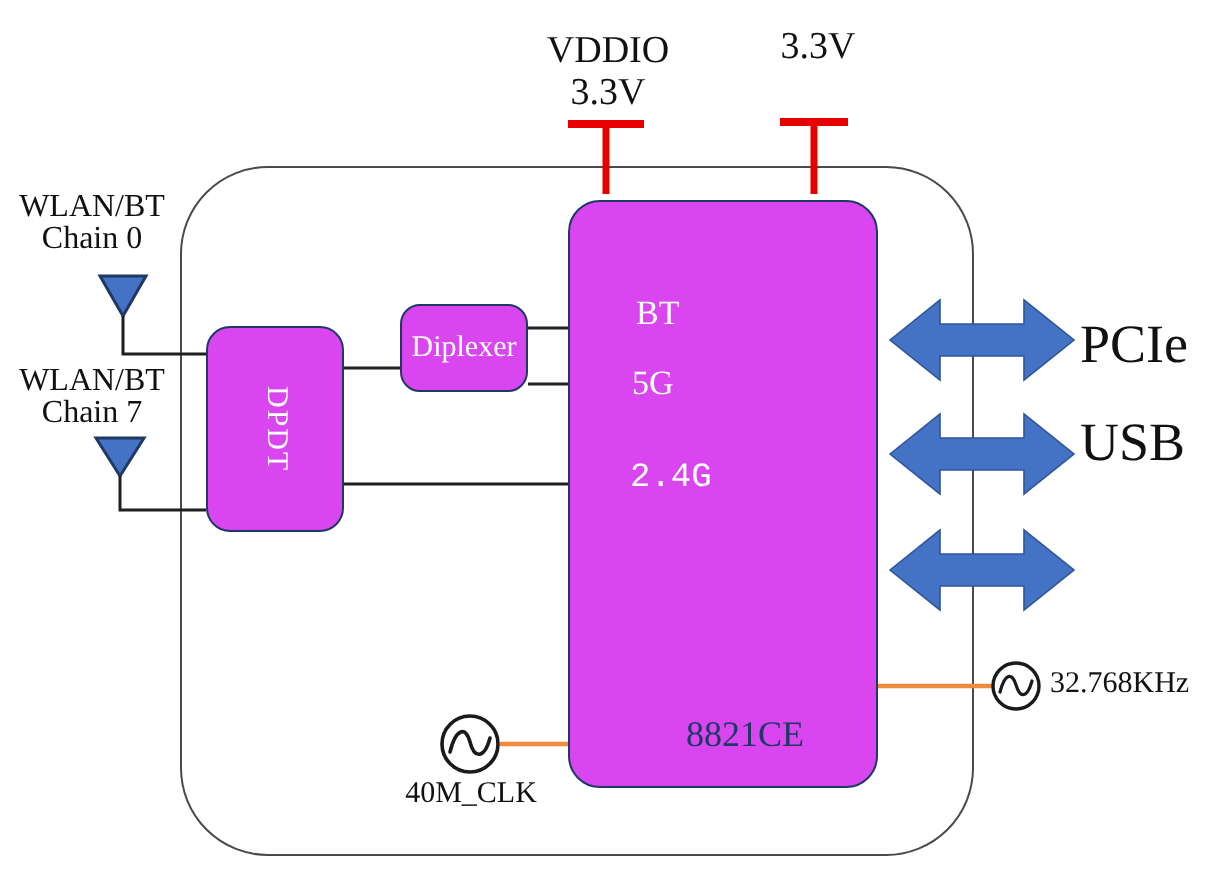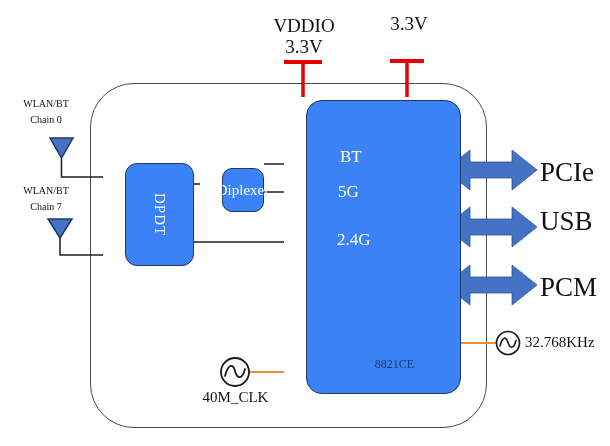--- a/index.html
+++ b/index.html
@@ -12,39 +12,38 @@
     overflow:hidden;
   }
   .abs{position:absolute;}
   #outer-box{
     left:90px;top:83px;width:395px;height:343px;
     border:1.4px solid #4a4a4a;border-radius:44px;
     background:transparent;
   }
   #overlay-svg{left:0;top:0;width:610px;height:446px;}
   .block{
-    background:#3b82f6;
+    background:#d946ef;
     border:1.6px solid #1F3864;
     display:flex;align-items:center;justify-content:center;
     box-sizing:border-box;
-    margin-left:22px;
   }
   #chip{left:284px;top:100px;width:155px;height:294px;border-radius:16px;}
   #dpdt{left:103px;top:163px;width:69px;height:103px;border-radius:12px;}
-  #diplexer{left:200px;top:168px;width:42px;height:44px;border-radius:10px;}
+  #diplexer{left:200px;top:152px;width:64px;height:44px;border-radius:10px;}
   .block-text{color:#fff;font-size:15px;}
   #dpdt .block-text{writing-mode:vertical-rl;letter-spacing:1px;font-size:15px;}
   .chip-band{position:absolute;color:#fff;font-size:17px;}
   #band-bt{left:33px;top:46px;}
   #band-5g{left:31px;top:81px;}
-  #band-24g{left:30px;top:129px;}
+  #band-24g{left:30px;top:129px;font-family:Liberation Mono, monospace;}
   #chip-part{position:absolute;left:0;top:256px;width:100%;text-align:center;
-    padding-left:22px;box-sizing:border-box;color:#1F3864;font-size:12px;}
+    padding-left:22px;box-sizing:border-box;color:#1F3864;font-size:18px;}
   .lbl{position:absolute;text-align:center;}
-  .ant-lbl{width:82px;font-size:10px;line-height:16px;}
+  .ant-lbl{width:82px;font-size:16px;line-height:16px;}
   #ant0-lbl{left:5px;top:96px;}
   #ant1-lbl{left:5px;top:183px;}
   .pwr-lbl{width:70px;font-size:19px;line-height:21px;text-align:center;}
   #vddio-lbl{left:269px;top:15px;}
   #vcc-lbl{left:374px;top:13px;}
   .if-lbl{font-size:27px;text-align:left;}
   #pcie-lbl{left:540px;top:157px;}
   #usb-lbl{left:540px;top:206px;}
   #pcm-lbl{left:540px;top:272px;}
   .clk-lbl{font-size:15px;}
@@ -125,18 +124,17 @@
   <div class="lbl pwr-lbl" id="vddio-lbl">
     <div>VDDIO</div>
     <div>3.3V</div>
   </div>
   <div class="lbl pwr-lbl" id="vcc-lbl">
     <div>3.3V</div>
   </div>
 
   <div class="lbl if-lbl" id="pcie-lbl">PCIe</div>
   <div class="lbl if-lbl" id="usb-lbl">USB</div>
-  <div class="lbl if-lbl" id="pcm-lbl">PCM</div>
 
   <div class="lbl clk-lbl" id="clk40-lbl">40M_CLK</div>
   <div class="lbl clk-lbl" id="clk32-lbl">32.768KHz</div>
 
 </div>
 
 </body></html>

